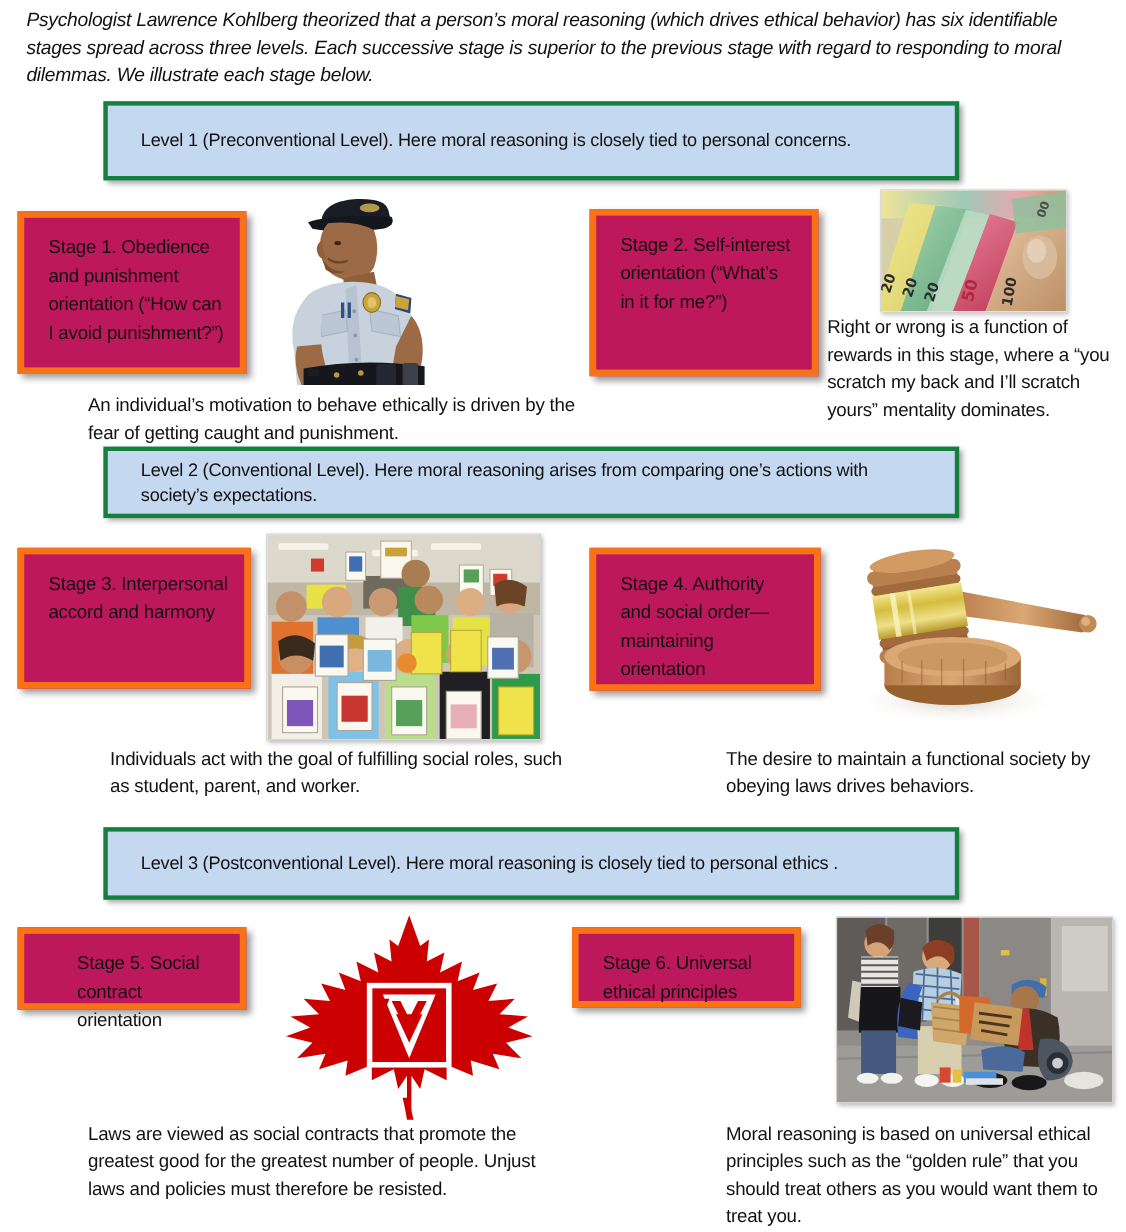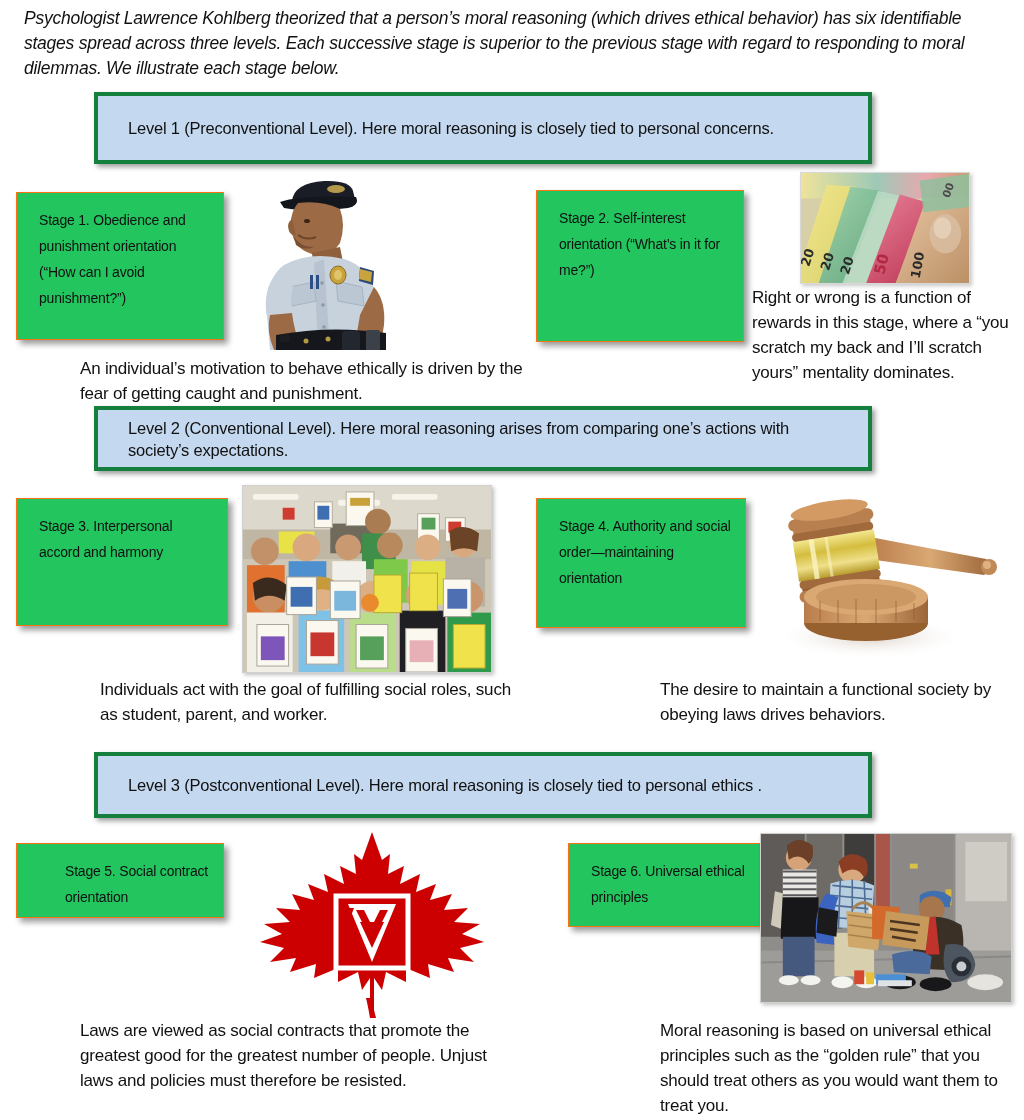--- a/index.html
+++ b/index.html
@@ -44,36 +44,36 @@
     line-height: 22px;
     letter-spacing: -0.2px;
     color: #111;
   }
   #level1 { left: 94px;  top: 92px;  width: 778px; height: 72px; }
   #level2 { left: 94px;  top: 406px; width: 778px; height: 65px; }
   #level3 { left: 94px;  top: 752px; width: 778px; height: 66px; }
 
   
   .stage-note {
-    background: #22c55e;
-    border: 1px solid #f97316;
+    background: #be185d;
+    border: 6px solid #f97316;
     box-shadow: 4px 4px 6px rgba(0,0,0,0.40);
     box-sizing: border-box;
     padding: 14px 14px 10px 22px;
-    font-size: 14px;
+    font-size: 17px;
     line-height: 26px;
     letter-spacing: -0.2px;
     color: #111;
   }
   #stage1-note { left: 16px;  top: 192px; width: 208px; height: 148px; }
   #stage2-note { left: 536px; top: 190px; width: 208px; height: 152px; }
   #stage3-note { left: 16px;  top: 498px; width: 212px; height: 128px; }
   #stage4-note { left: 536px; top: 498px; width: 210px; height: 130px; }
   #stage5-note { left: 16px;  top: 843px; width: 208px; height: 75px; padding-left: 48px; }
-  #stage6-note { left: 568px; top: 843px; width: 208px; height: 84px; }
+  #stage6-note { left: 520px; top: 843px; width: 208px; height: 73px; }
 
   
   .caption {
     font-size: 17px;
     line-height: 25px;
     letter-spacing: -0.2px;
     color: #111;
   }
   #cap1 { left: 80px;  top: 356px; width: 450px; }
   #cap2 { left: 752px; top: 285px; width: 275px; }

